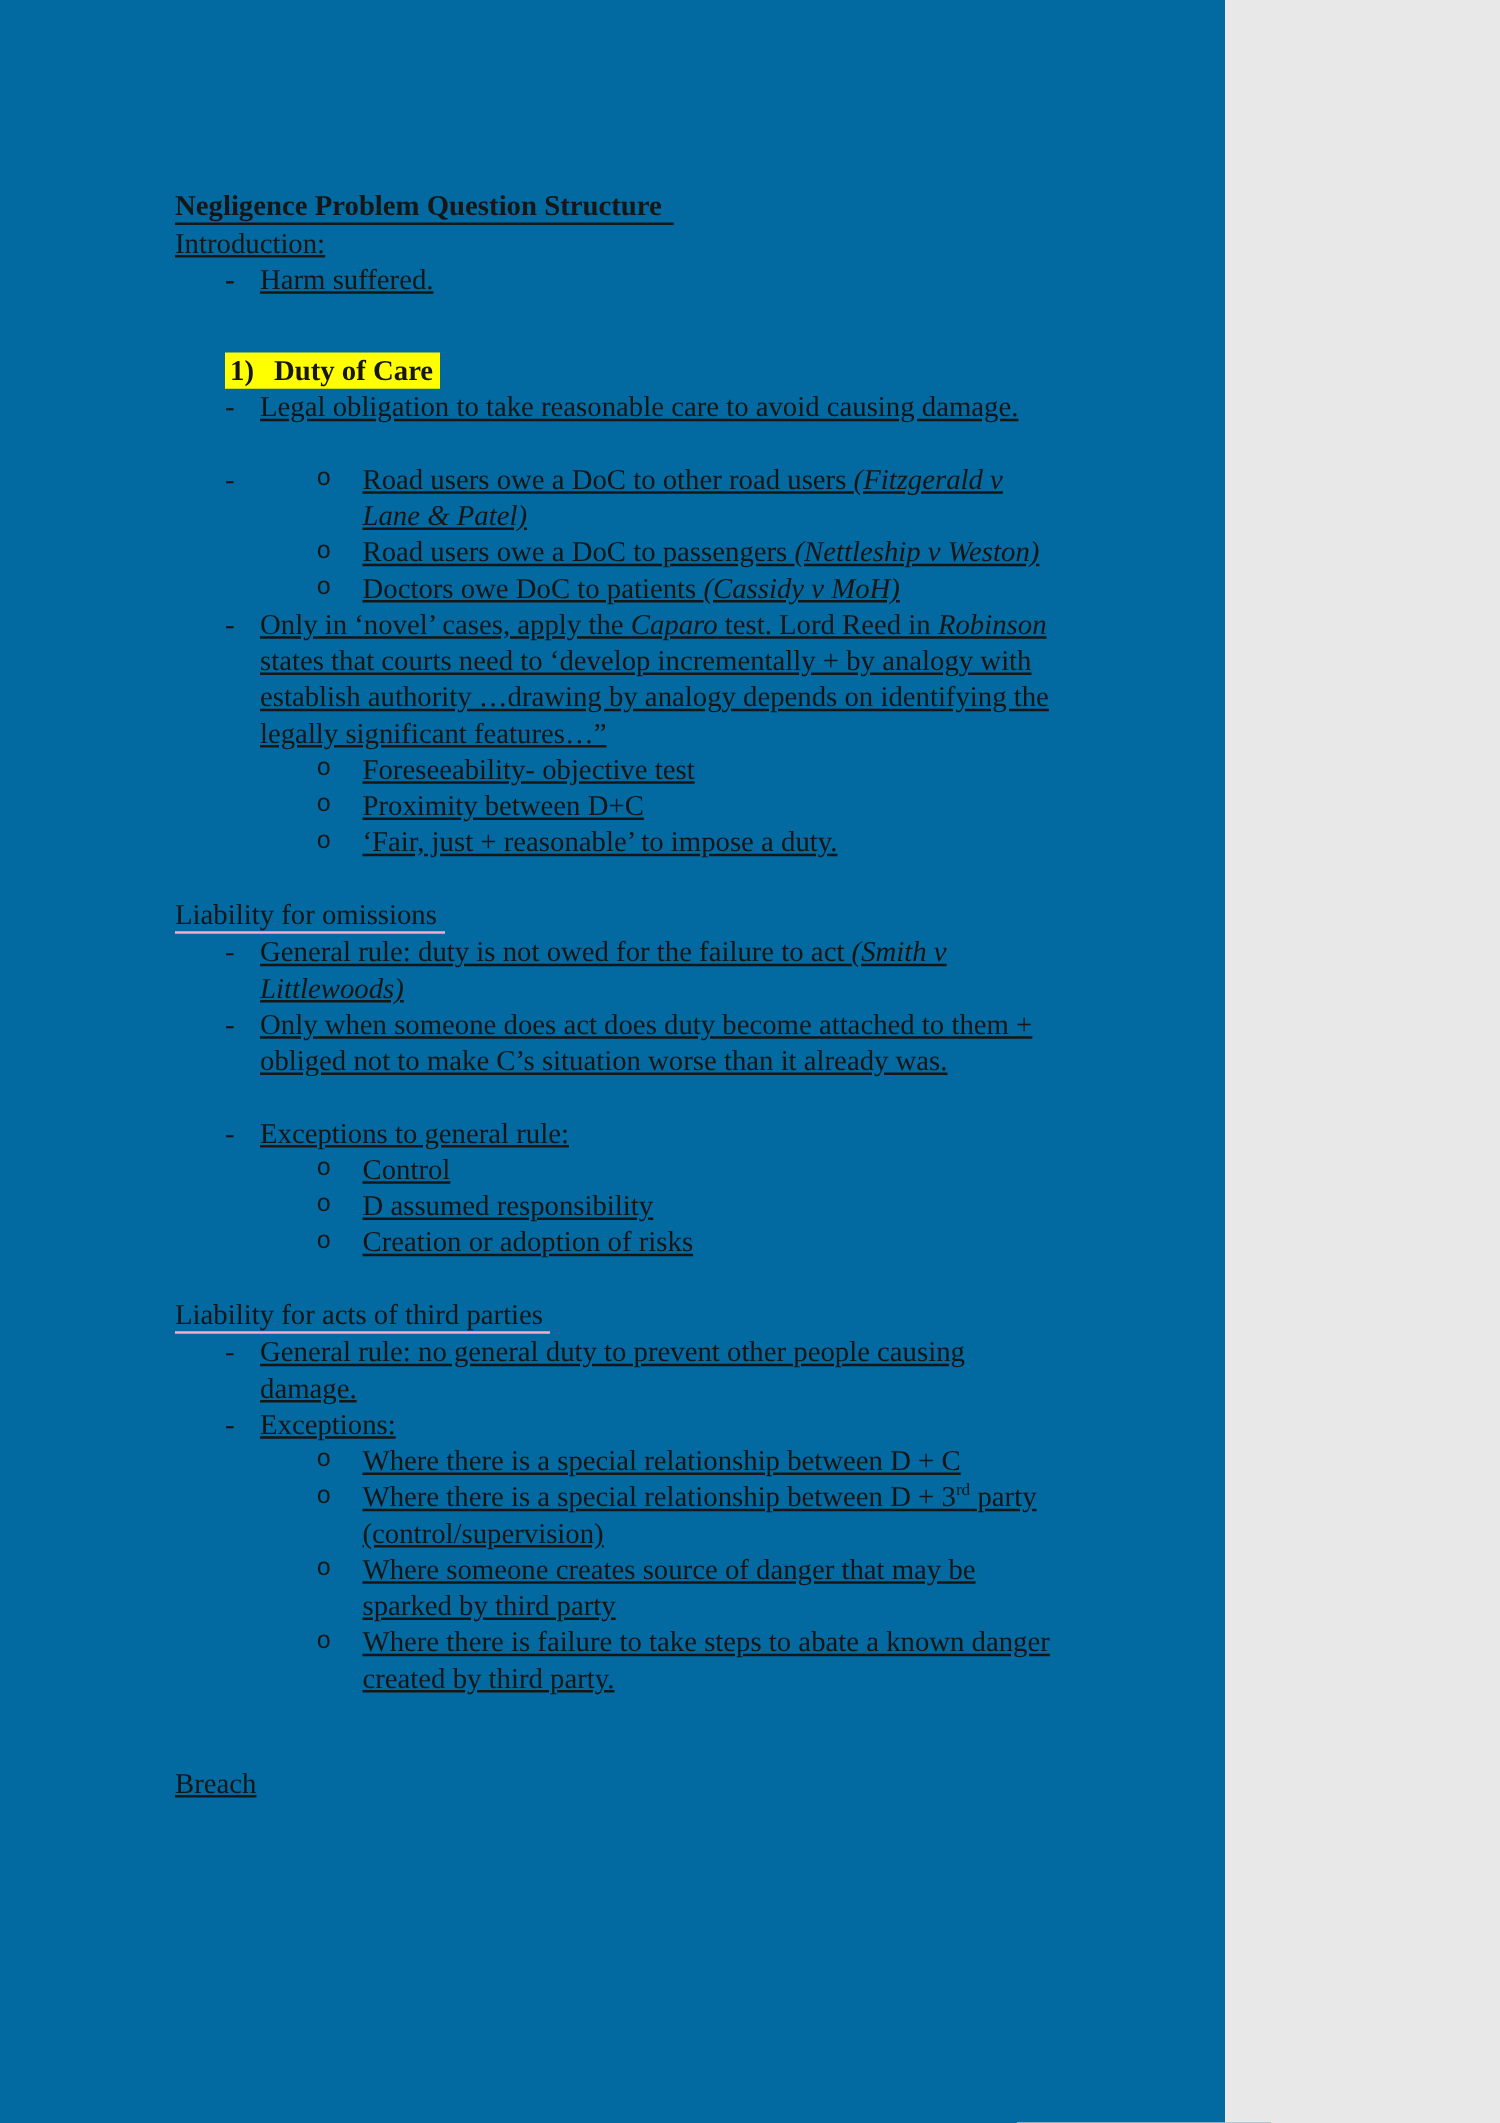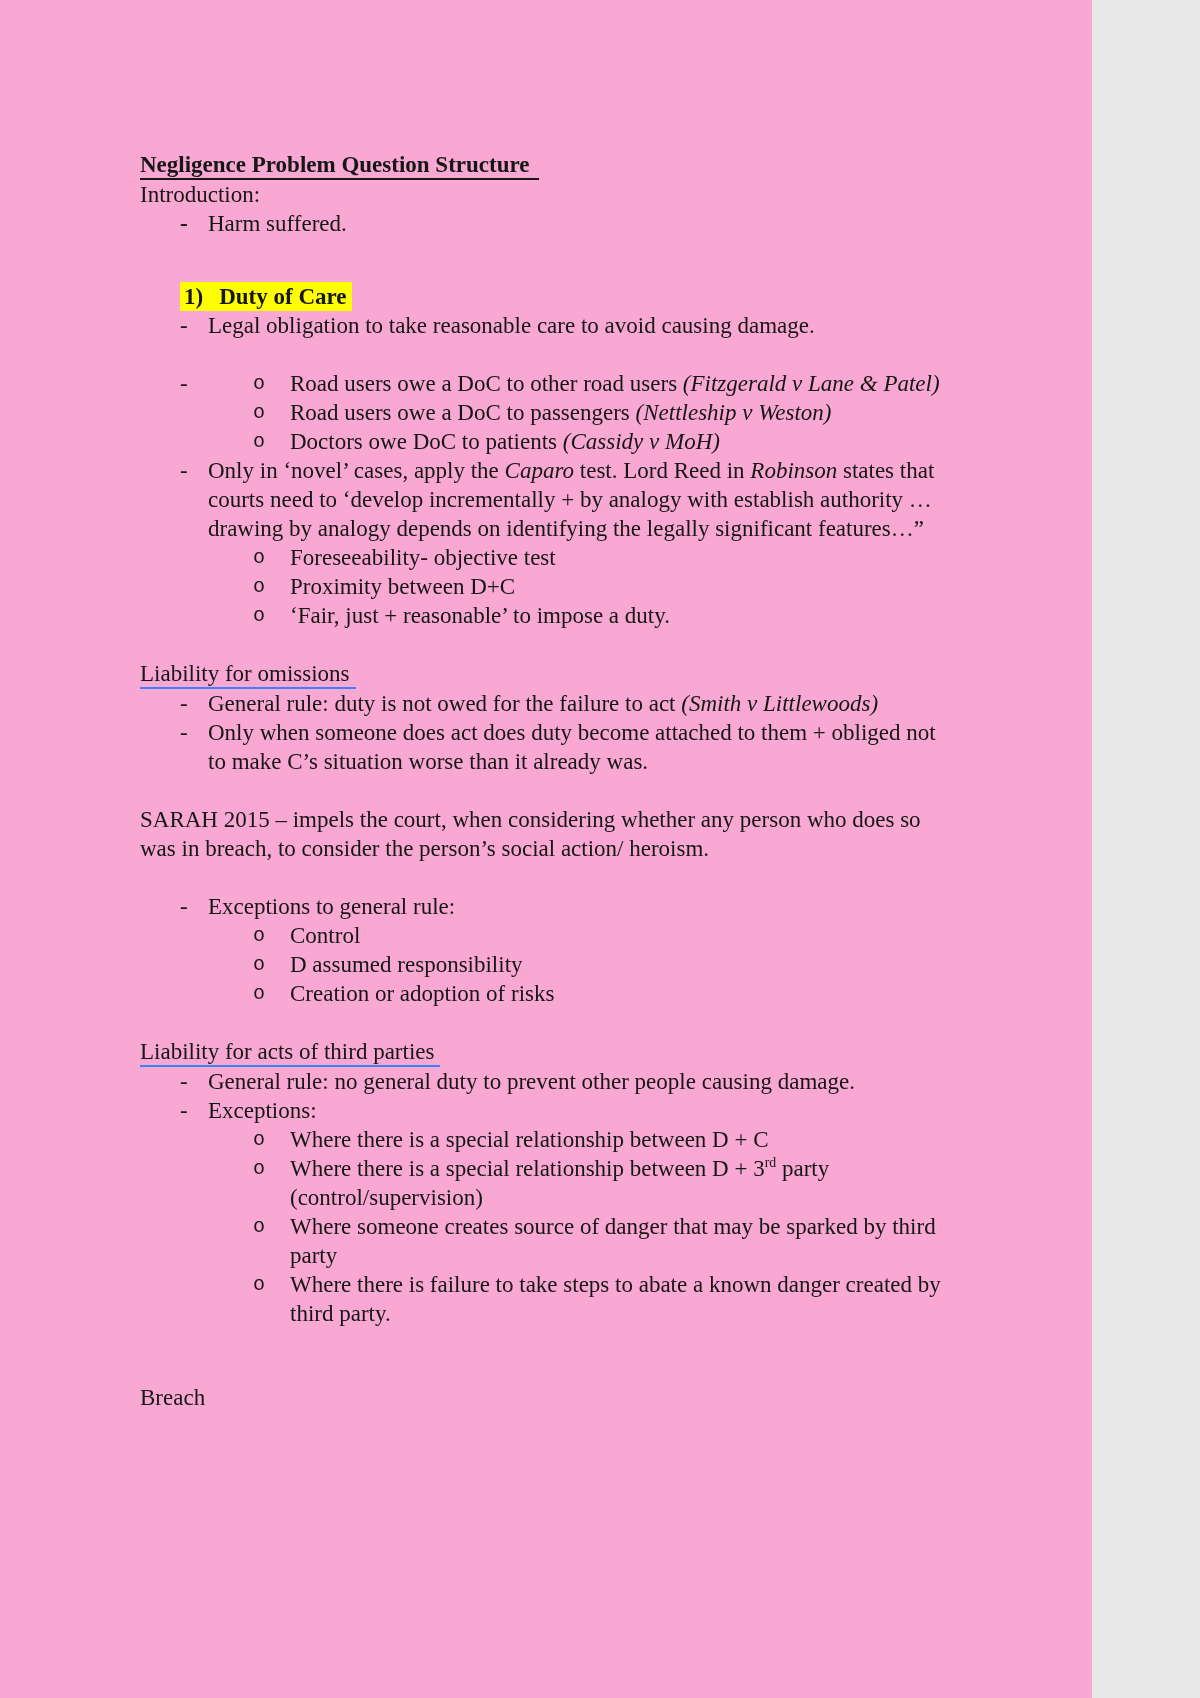--- a/index.html
+++ b/index.html
@@ -1,30 +1,31 @@
 <!DOCTYPE html>
 <html><head>
 <meta charset="utf-8">
 <style>
   html,body{margin:0;padding:0;background:#e8e8e8;}
   .page{
-    width:1092px;height:1698px;background:#f9a8d4;
+    width:980px;height:1698px;background:#0369a1;
     box-sizing:border-box;
     padding:150px 134px 0 140px;
     font-family:"Liberation Serif","DejaVu Serif",serif;
     font-size:23px;line-height:29px;color:#161616;
     overflow:hidden;
+    text-decoration:underline;
   }
   .blk{margin:0;}
   .title{
     display:inline-block;font-size:23px;font-weight:bold;
     border-bottom:2px solid #161616;padding-right:10px;margin:0;line-height:27px;
   }
   .sec-head{
-    display:inline-block;border-bottom:2px solid #3b82f6;padding-right:6px;line-height:27px;
+    display:inline-block;border-bottom:2px solid #f9a8d4;padding-right:6px;line-height:27px;
   }
   .li1{position:relative;padding-left:68px;}
   .li1 > .mk{position:absolute;left:40px;top:0;}
   .li2{position:relative;padding-left:150px;}
   .li2 > .mk{position:absolute;left:113px;top:0;font-family:"Liberation Mono","DejaVu Sans Mono",monospace;font-size:20px;}
   .it{font-style:italic;}
   sup{font-size:0.6em;line-height:0;vertical-align:super;}
   .hl{display:inline-block;padding:0 5px 0 4px;font-weight:bold;}
   .hl .num{display:inline-block;margin-right:16px;}
   .mt-blank{margin-top:29px;}
@@ -98,21 +99,20 @@
   </div>
   <div class="li1">
     <span class="mk">-</span>
     <span><span>General rule: duty is not owed for the failure to act </span><span class="it">(Smith v Littlewoods)</span></span>
   </div>
   <div class="li1">
     <span class="mk">-</span>
     <span>Only when someone does act does duty become attached to them + obliged not to make C’s situation worse than it already was.</span>
   </div>
 
-  <div class="blk mt-blank">SARAH 2015 – impels the court, when considering whether any person who does so was in breach, to consider the person’s social action/ heroism.</div>
 
   <div class="li1 mt-blank">
     <span class="mk">-</span>
     <span>Exceptions to general rule:</span>
   </div>
   <div class="li2">
     <span class="mk">o</span>
     <span>Control</span>
   </div>
   <div class="li2">

